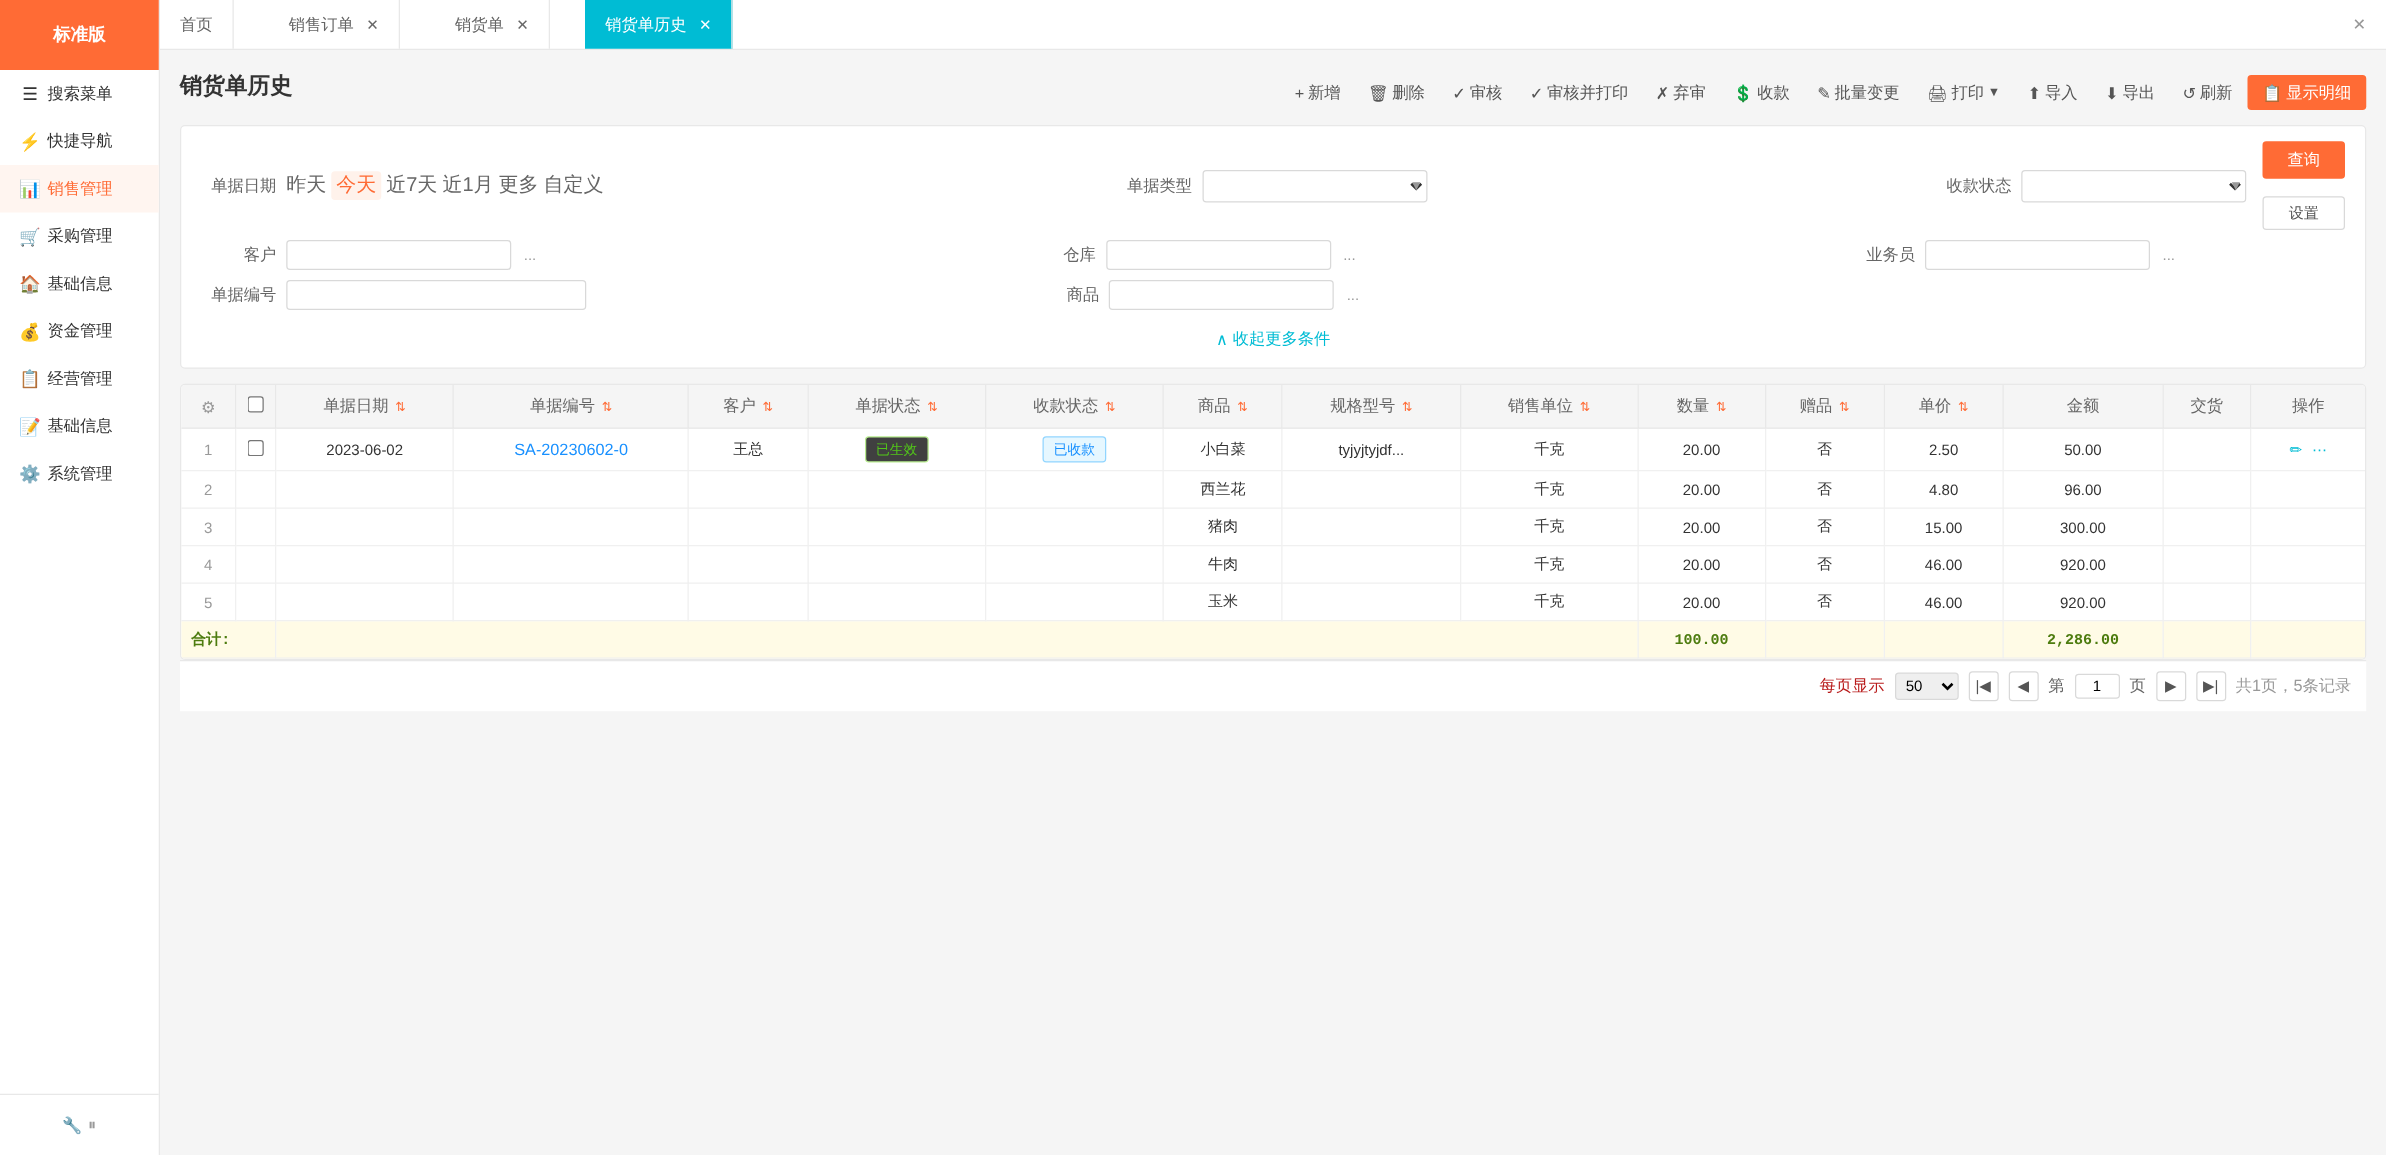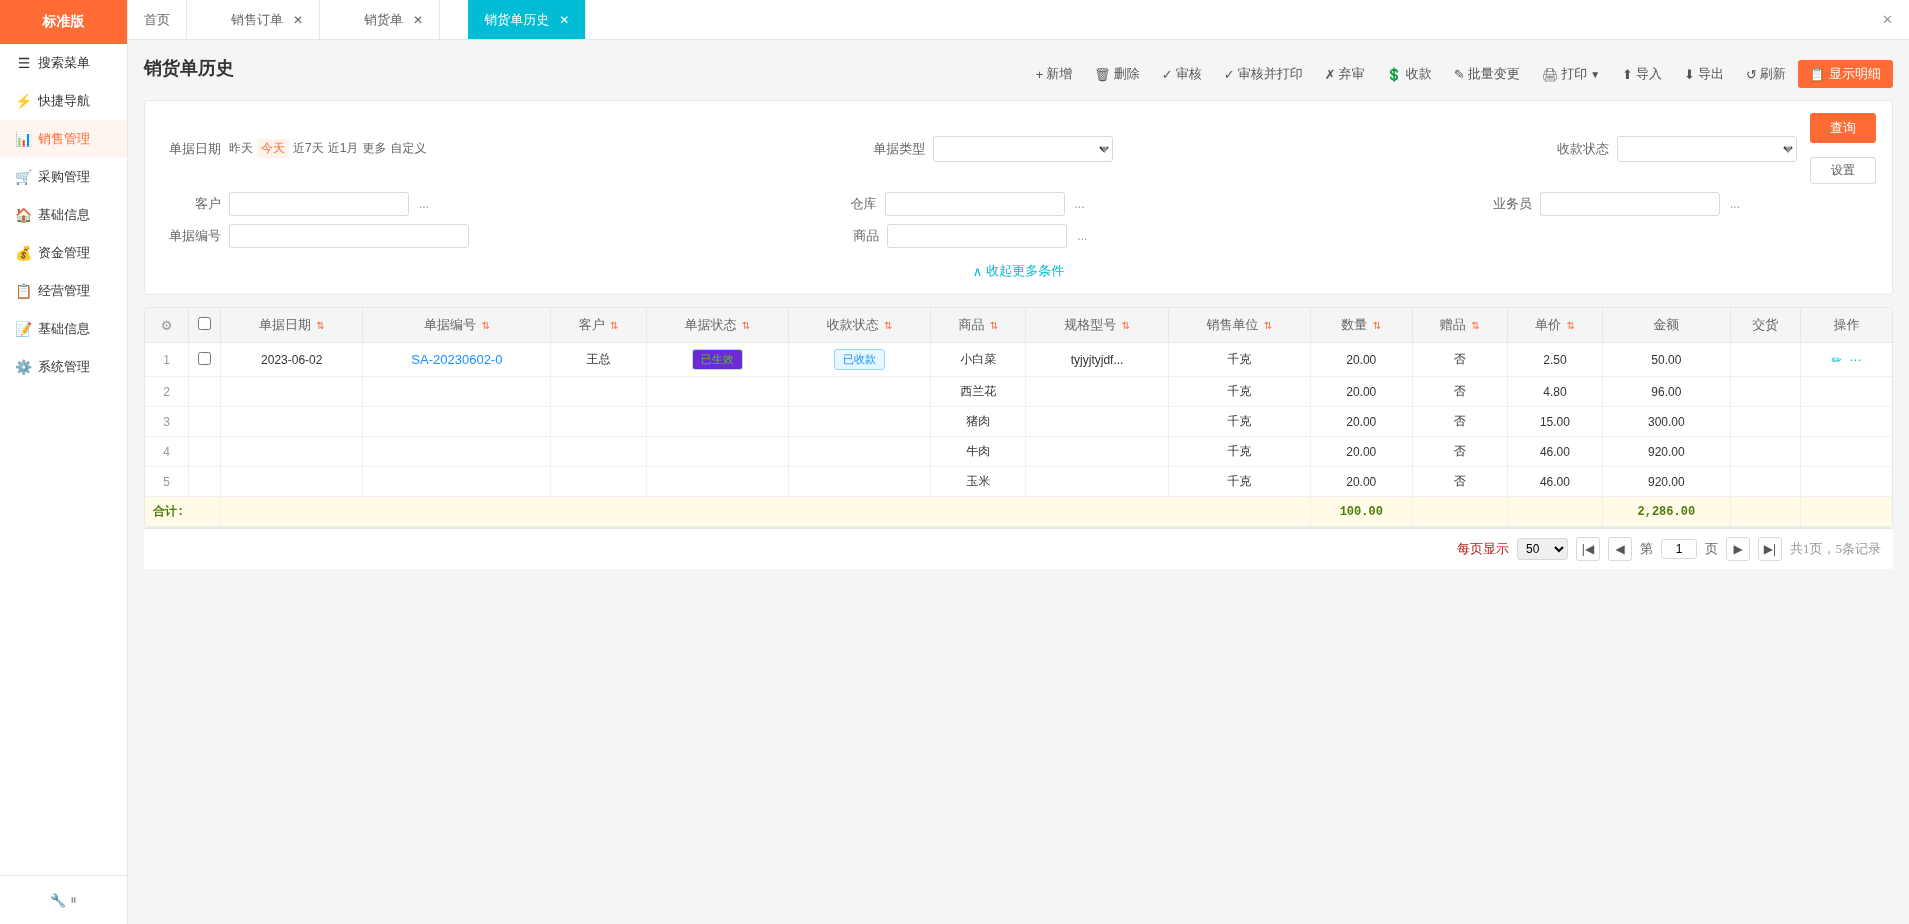--- a/index.html
+++ b/index.html
@@ -1,20 +1,20 @@
 <!DOCTYPE html>
 <html><head>
   <meta charset="utf-8">
   <style>
     * { box-sizing: border-box; margin: 0; padding: 0; font-family: 'Microsoft YaHei', Arial, sans-serif; font-size: 13px; }
     body { display: flex; height: 924px; overflow: hidden; background: #f5f5f5; }
 
     
     .sidebar { width: 128px; background: #fff; border-right: 1px solid #e8e8e8; display: flex; flex-direction: column; height: 100%; }
-    .sidebar-logo { background: #ff6b35; height: 44px; display: flex; align-items: center; justify-content: center; color: #fff; font-size: 14px; font-weight: bold; }
+    .sidebar-logo { background: #ff6b35; height: 56px; display: flex; align-items: center; justify-content: center; color: #fff; font-size: 14px; font-weight: bold; }
     .sidebar-item { display: flex; align-items: center; gap: 6px; padding: 10px 16px; cursor: pointer; color: #333; transition: background 0.2s; }
     .sidebar-item.active { background: #fff5f0; color: #ff6b35; }
     .sidebar-icon { width: 16px; height: 16px; display: flex; align-items: center; justify-content: center; font-size: 14px; }
     .sidebar-bottom { margin-top: auto; border-top: 1px solid #e8e8e8; padding: 8px 0; }
     .sidebar-bottom-item { display: flex; align-items: center; justify-content: center; gap: 4px; padding: 8px; color: #999; cursor: pointer; }
 
     
     .main { flex: 1; display: flex; flex-direction: column; overflow: hidden; }
 
     
@@ -33,58 +33,58 @@
     .toolbar-btn-primary { background: #ff6b35; color: #fff; border-radius: 3px; padding: 5px 12px; }
 
     
     .filter-panel { background: #fff; border: 1px solid #e8e8e8; border-radius: 4px; padding: 12px 16px; margin-bottom: 12px; }
     .filter-row { display: flex; align-items: center; margin-bottom: 8px; gap: 16px; }
     .filter-item { display: flex; align-items: center; gap: 8px; min-width: 0; }
     .filter-label { color: #666; white-space: nowrap; font-size: 13px; min-width: 60px; text-align: right; }
     .filter-input { border: 1px solid #d9d9d9; border-radius: 3px; padding: 4px 8px; color: #333; width: 180px; font-size: 12px; outline: none; }
     .filter-select { border: 1px solid #d9d9d9; border-radius: 3px; padding: 4px 8px; color: #333; width: 180px; font-size: 12px; background: #fff; outline: none; }
     .filter-date-group { display: flex; align-items: center; gap: 4px; }
-    .date-quick { color: #666; font-size: 12px; cursor: pointer; }
+    .date-quick { color: #666; font-size: 16px; cursor: pointer; }
     .date-quick.active { color: #ff6b35; background: #fff2eb; border-radius: 3px; padding: 1px 4px; }
     .date-range { color: #666; font-size: 12px; margin-top: 2px; }
     .filter-dotdot { color: #999; font-size: 12px; cursor: pointer; margin-left: 2px; }
 
     
     .query-area { display: flex; flex-direction: column; gap: 14px; margin-left: auto; }
     .btn-query { background: #ff6b35; color: #fff; border: none; border-radius: 3px; padding: 6px 20px; cursor: pointer; font-size: 13px; }
     .btn-set { background: #fff; color: #555; border: 1px solid #d9d9d9; border-radius: 3px; padding: 4px 16px; cursor: pointer; font-size: 12px; }
 
     
     .table-wrap { background: #fff; border: 1px solid #e8e8e8; border-radius: 4px; overflow: auto; }
     table { width: 100%; border-collapse: collapse; }
     thead tr { background: #f5f5f5; }
     th { padding: 8px 6px; color: #666; font-weight: 500; border-bottom: 1px solid #e8e8e8; border-right: 1px solid #e8e8e8; white-space: nowrap; font-size: 12px; text-align: center; }
     th:last-child { border-right: none; }
     td { padding: 6px 6px; border-bottom: 1px solid #f0f0f0; border-right: 1px solid #f0f0f0; text-align: center; font-size: 12px; color: #333; }
     td:last-child { border-right: none; }
     .sort-icon { color: #ccc; font-size: 10px; margin-left: 2px; }
     .sort-icon.active { color: #ff6b35; }
     .badge { display: inline-block; padding: 2px 8px; border-radius: 3px; font-size: 11px; }
-    .badge-success { background: #6d28d9; color: #52c41a; border: 1px solid #b7eb8f; }
+    .badge-success { background: #404040; color: #52c41a; border: 1px solid #b7eb8f; }
     .badge-paid { background: #e6f7ff; color: #1890ff; border: 1px solid #91d5ff; }
     .settings-icon { color: #999; cursor: pointer; }
     .action-btn { color: #00bcd4; cursor: pointer; font-size: 12px; padding: 0 4px; }
 
     
     .summary-row { background: #fffbe6; }
     .summary-row td { font-weight: bold; color: #4d7c0f; font-family: Liberation Mono, monospace; }
 
     
     .pagination { display: flex; align-items: center; justify-content: flex-end; padding: 8px 12px; background: #fff; border-top: 1px solid #e8e8e8; gap: 8px; font-size: 12px; }
     .page-size-label { color: #b91c1c; }
     .page-size-select { border: 1px solid #d9d9d9; border-radius: 3px; padding: 2px 4px; font-size: 12px; outline: none; }
     .page-btn { width: 24px; height: 24px; border: 1px solid #d9d9d9; background: #fff; border-radius: 3px; cursor: pointer; display: flex; align-items: center; justify-content: center; color: #555; font-size: 12px; }
     .page-btn:disabled { color: #ccc; cursor: not-allowed; }
     .page-input { width: 36px; border: 1px solid #d9d9d9; border-radius: 3px; padding: 2px 4px; text-align: center; font-size: 12px; outline: none; }
-    .page-total { color: #999; font-family: Liberation Serif, serif; }
+    .page-total { color: #999; }
 
     
     ::-webkit-scrollbar { width: 6px; height: 6px; }
     ::-webkit-scrollbar-track { background: #f1f1f1; }
     ::-webkit-scrollbar-thumb { background: #ccc; border-radius: 3px; }
 
     .header-top { display: flex; align-items: center; justify-content: space-between; margin-bottom: 8px; }
     .header-actions { display: flex; align-items: center; gap: 2px; }
 
     .checkbox-col { width: 32px; }

